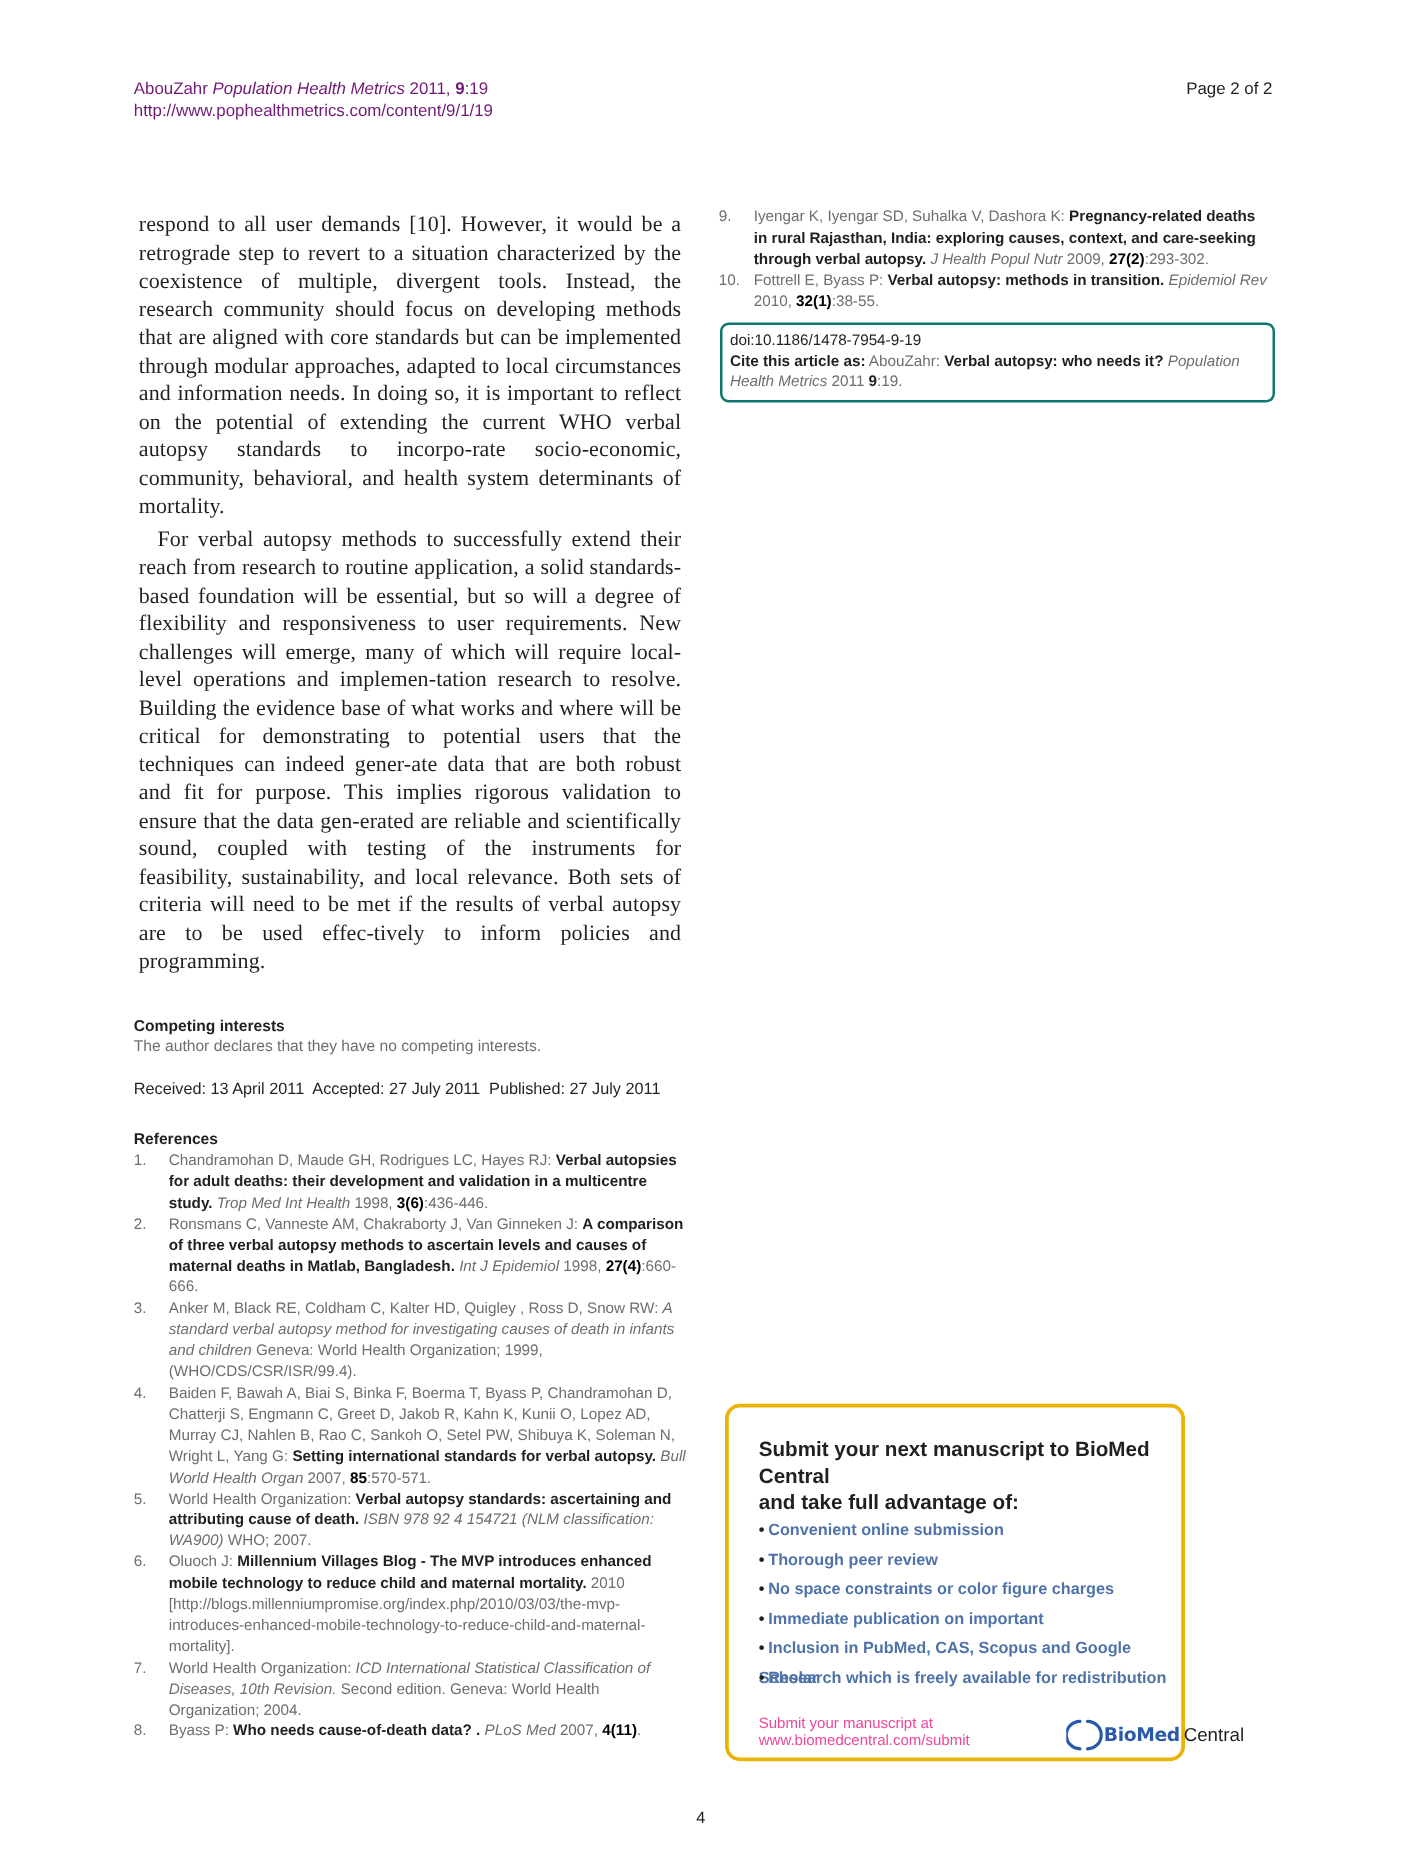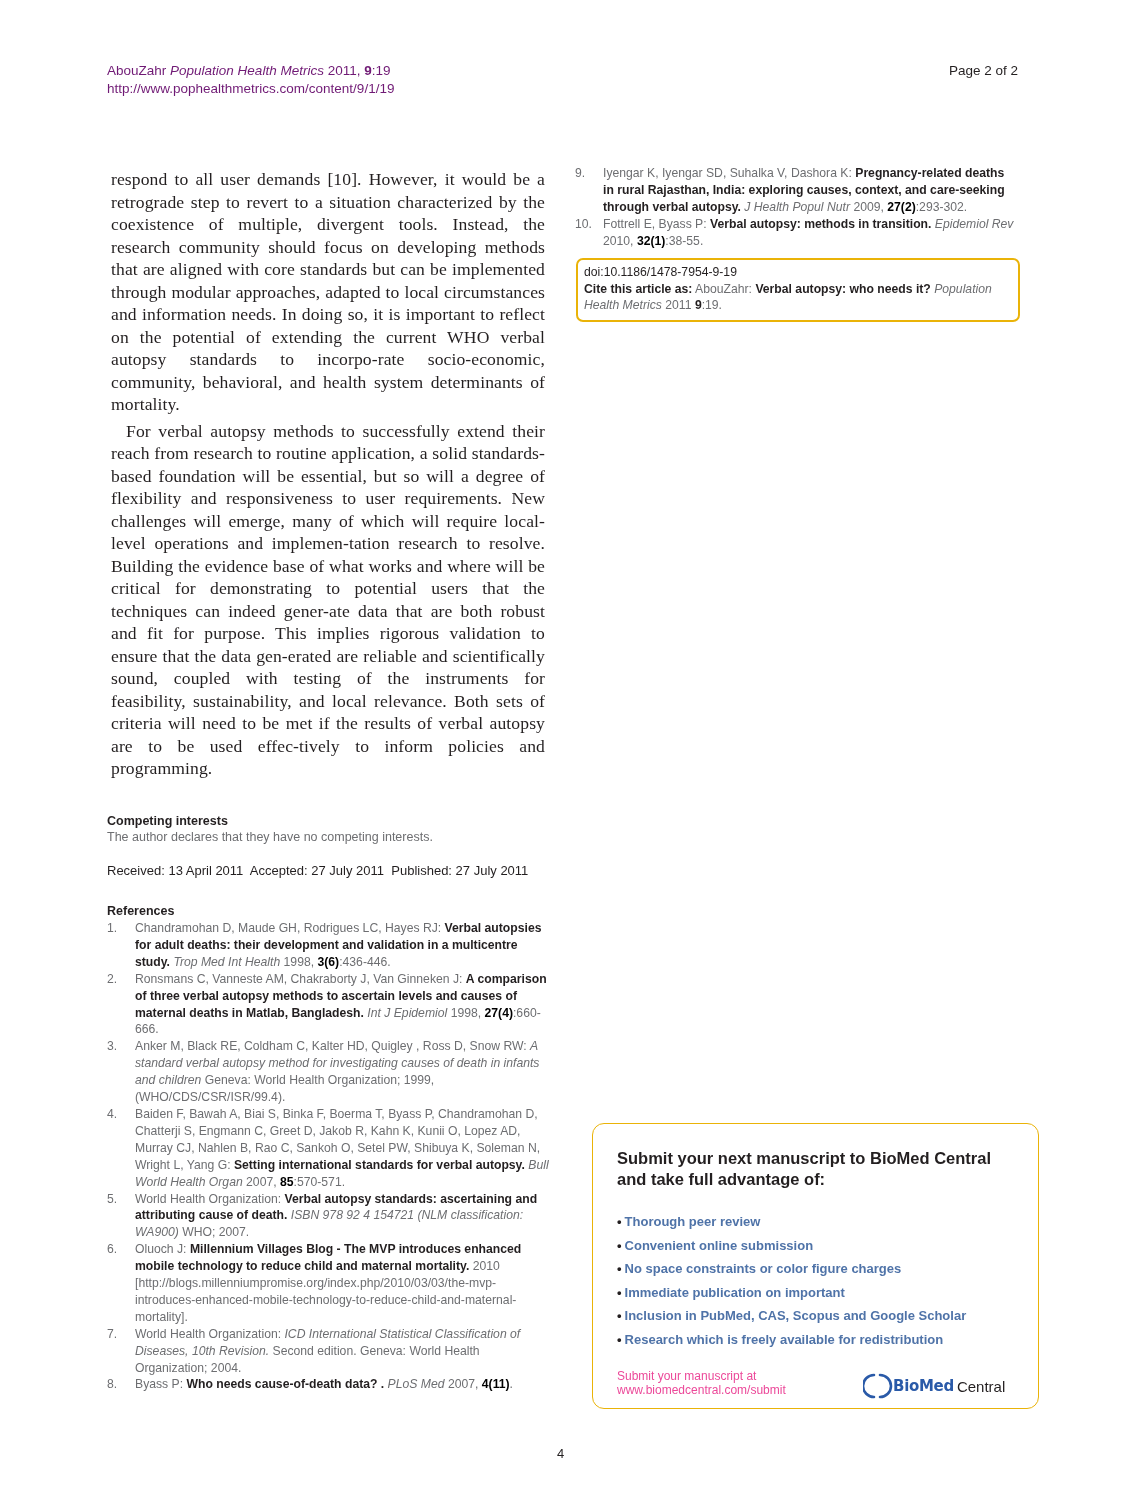--- a/index.html
+++ b/index.html
@@ -21,24 +21,24 @@
 
   #refs { position: absolute; left: 107px; top: 903px; width: 442px; font-size: 12.2px; line-height: 16.9px; }
   #refs-right { position: absolute; left: 575px; top: 165px; width: 440px; font-size: 12.2px; line-height: 16.9px; }
   .ref { display: flex; margin: 0; }
   .ref-num { width: 28px; flex: 0 0 28px; color: #6d6e71; }
   .ref-body { flex: 1; color: #6d6e71; }
   .ref-body b { color: #231f20; font-weight: bold; }
   .ref-body i { font-style: italic; }
   .ref-body .vol { color: #000000; font-weight: bold; }
 
-  #cite-box { position: absolute; left: 576px; top: 258px; width: 428px; height: 52px; border: 2px solid #eab308; border-radius: 7px; padding: 4px 6px; font-size: 12.2px; line-height: 16.5px; }
+  #cite-box { position: absolute; left: 576px; top: 258px; width: 428px; height: 52px; border: 2px solid #0f766e; border-radius: 7px; padding: 4px 6px; font-size: 12.2px; line-height: 16.5px; }
   #cite-box .doi { color: #231f20; }
 
-  #promo { position: absolute; left: 580px; top: 1123px; width: 447px; height: 286px; border: 1px solid #eab308; border-radius: 12px; box-sizing: border-box; margin-left: 12px; }
+  #promo { position: absolute; left: 580px; top: 1123px; width: 368px; height: 286px; border: 3px solid #eab308; border-radius: 12px; box-sizing: border-box; }
   #promo-title { position: absolute; left: 24px; top: 24px; font-size: 16.5px; line-height: 21px; font-weight: bold; color: #231f20; }
   #promo-list { position: absolute; left: 24px; top: 86px; margin: 0; padding: 0; list-style: none; font-size: 13px; font-weight: bold; color: #4f73a8; }
   #promo-list li { height: 23.5px; line-height: 23.5px; }
   #promo-list li .dot { color: #231f20; margin-right: 3px; }
   #promo-submit { position: absolute; left: 24px; top: 245px; font-size: 12px; line-height: 14px; color: #ec4899; }
   #bmc-logo { position: absolute; left: 270px; top: 248px; display: flex; align-items: center; }
   #bmc-logo .bio { font-weight: bold; color: #2a5aa8; font-size: 15px; font-family: "DejaVu Sans", sans-serif; letter-spacing: -0.3px; }
   #bmc-logo .central { color: #231f20; font-size: 15px; margin-left: 3px; }
 
   #page-number { position: absolute; left: 557px; top: 1446px; font-size: 13px; color: #231f20; }
@@ -123,22 +123,22 @@
     <b>Cite this article as:</b><span class="muted"> AbouZahr: </span><b>Verbal autopsy: who needs it?</b><i class="muted"> Population Health Metrics</i><span class="muted"> 2011 </span><b>9</b><span class="muted">:19.</span>
   </div>
 </div>
 
 <div id="promo" class="sans">
   <div id="promo-title">
     <div>Submit your next manuscript to BioMed Central</div>
     <div>and take full advantage of:</div>
   </div>
   <ul id="promo-list">
+    <li><span class="dot">•</span><span>Convenient online submission</span></li>
     <li><span class="dot">•</span><span>Thorough peer review</span></li>
-    <li><span class="dot">•</span><span>Convenient online submission</span></li>
     <li><span class="dot">•</span><span>No space constraints or color figure charges</span></li>
     <li><span class="dot">•</span><span>Immediate publication on important</span></li>
     <li><span class="dot">•</span><span>Inclusion in PubMed, CAS, Scopus and Google Scholar</span></li>
     <li><span class="dot">•</span><span>Research which is freely available for redistribution</span></li>
   </ul>
   <div id="promo-submit">
     <div>Submit your manuscript at</div>
     <div>www.biomedcentral.com/submit</div>
   </div>
   <div id="bmc-logo">

